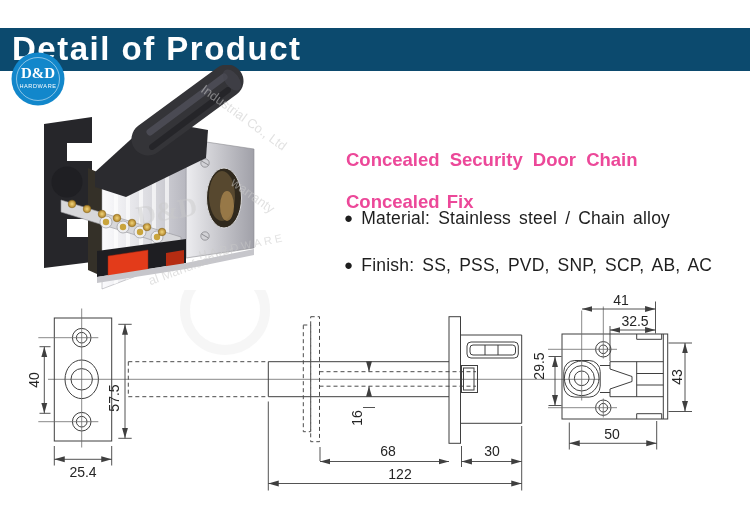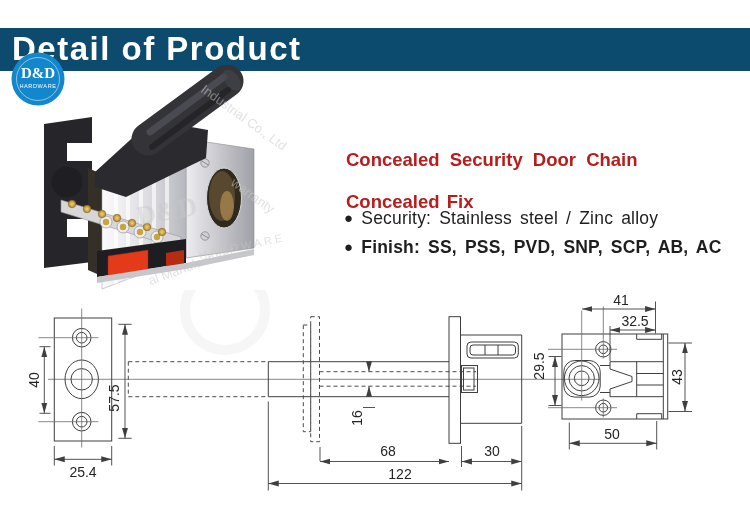--- a/index.html
+++ b/index.html
@@ -5,21 +5,21 @@
   html,body{margin:0;padding:0;background:#fff;}
   .page{position:relative;width:750px;height:517px;background:#fff;overflow:hidden;
         font-family:"Liberation Sans",sans-serif;}
   
   .hdr{position:absolute;left:0;top:0;width:750px;height:43px;background:#0c4a6e;margin-top:28px;}
   .hdr span{display:block;padding-left:12px;line-height:42px;font-size:33px;font-weight:bold;
             color:#fff;letter-spacing:1.5px;}
   
   .logo{position:absolute;left:11px;top:52px;width:54px;height:54px;}
   
-  .tline{position:absolute;left:346px;color:#b91c1c;font-weight:bold;font-size:18.5px;
+  .tline{position:absolute;left:346px;color:#ec4899;font-weight:bold;font-size:18.5px;
          word-spacing:5px;white-space:nowrap;}
   .bullet{position:absolute;left:344px;color:#1e1e1e;font-size:17.5px;word-spacing:3px;
           letter-spacing:.2px;white-space:nowrap;}
   .bullet .dot{display:inline-block;margin-right:8px;font-size:15px;vertical-align:1px;}
   
   .wm{position:absolute;color:#c9c9c9;opacity:.55;white-space:nowrap;pointer-events:none;}
   .wm1{left:193px;top:110px;font-size:13px;transform:rotate(36deg);}
   .wm2{left:228px;top:188px;font-size:13px;transform:rotate(36deg);}
   .wm3{left:136px;top:196px;font-size:27px;font-weight:bold;font-family:"Liberation Serif",serif;
        opacity:.45;transform:rotate(-10deg);}
@@ -126,23 +126,23 @@
 
   <span class="wm wm1">Industrial Co., Ltd</span>
   <span class="wm wm2">warranty</span>
   <span class="wm wm3">D&amp;D</span>
   <span class="wm wm4">HARDWARE</span>
   <span class="wm wm5">al Manufacturer</span>
 
   <div class="tline" style="top:149px;">Concealed Security Door Chain</div>
   <div class="tline" style="top:191px;word-spacing:2px;">Concealed Fix</div>
   <div class="bullet" style="top:208px;">
-    <span class="dot">●</span><span>Security: Stainless steel / Zinc alloy</span>
+    <span class="dot">●</span><span>Material: Stainless steel / Chain alloy</span>
   </div>
-  <div class="bullet" style="top:237px;font-weight:bold;">
+  <div class="bullet" style="top:255px;">
     <span class="dot">●</span><span>Finish: SS, PSS, PVD, SNP, SCP, AB, AC</span>
   </div>
 
   <svg class="draw" style="left:0;top:290px;width:750px;height:227px;" viewBox="0 290 750 227">
     <defs>
       <marker id="aE" viewBox="0 0 10 6" refX="9.5" refY="3" markerWidth="11" markerHeight="7" orient="auto" markerUnits="userSpaceOnUse">
         <path d="M0,0.3 L9.5,3 L0,5.7 Z" fill="#3f3f3f"></path>
       </marker>
       <marker id="aS" viewBox="0 0 10 6" refX="0.5" refY="3" markerWidth="11" markerHeight="7" orient="auto" markerUnits="userSpaceOnUse">
         <path d="M10,0.3 L0.5,3 L10,5.7 Z" fill="#3f3f3f"></path>

